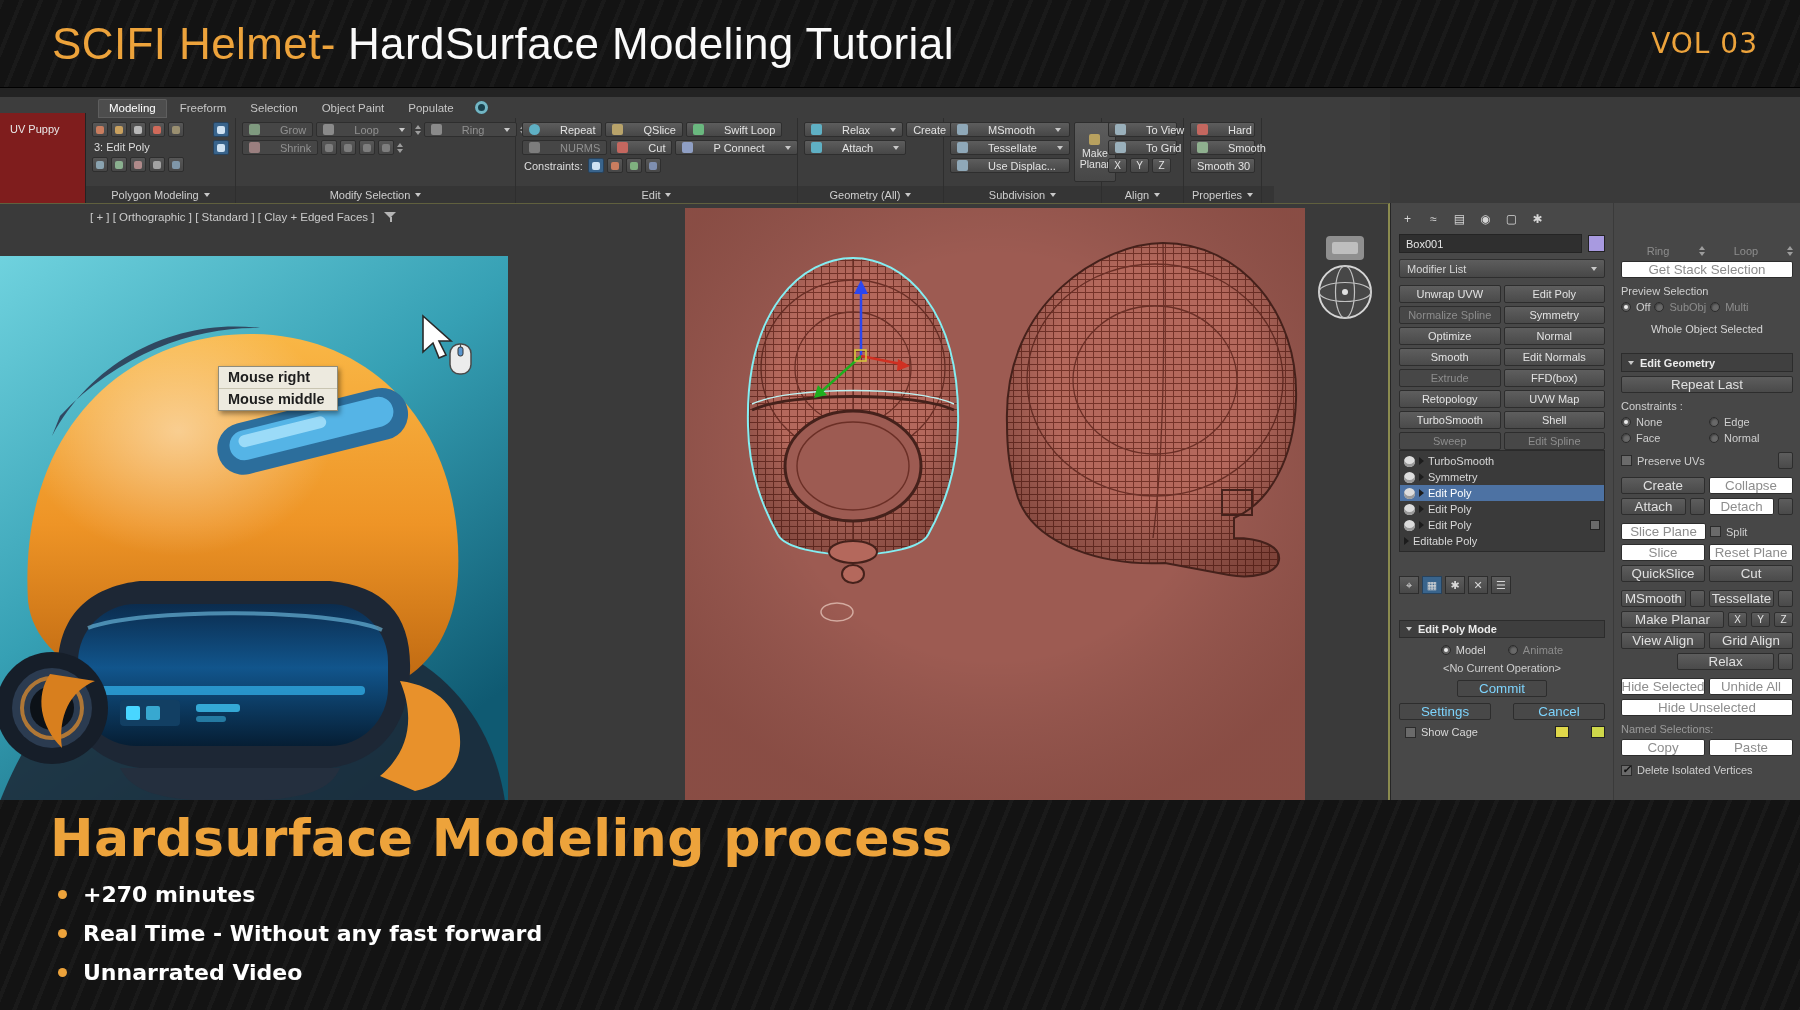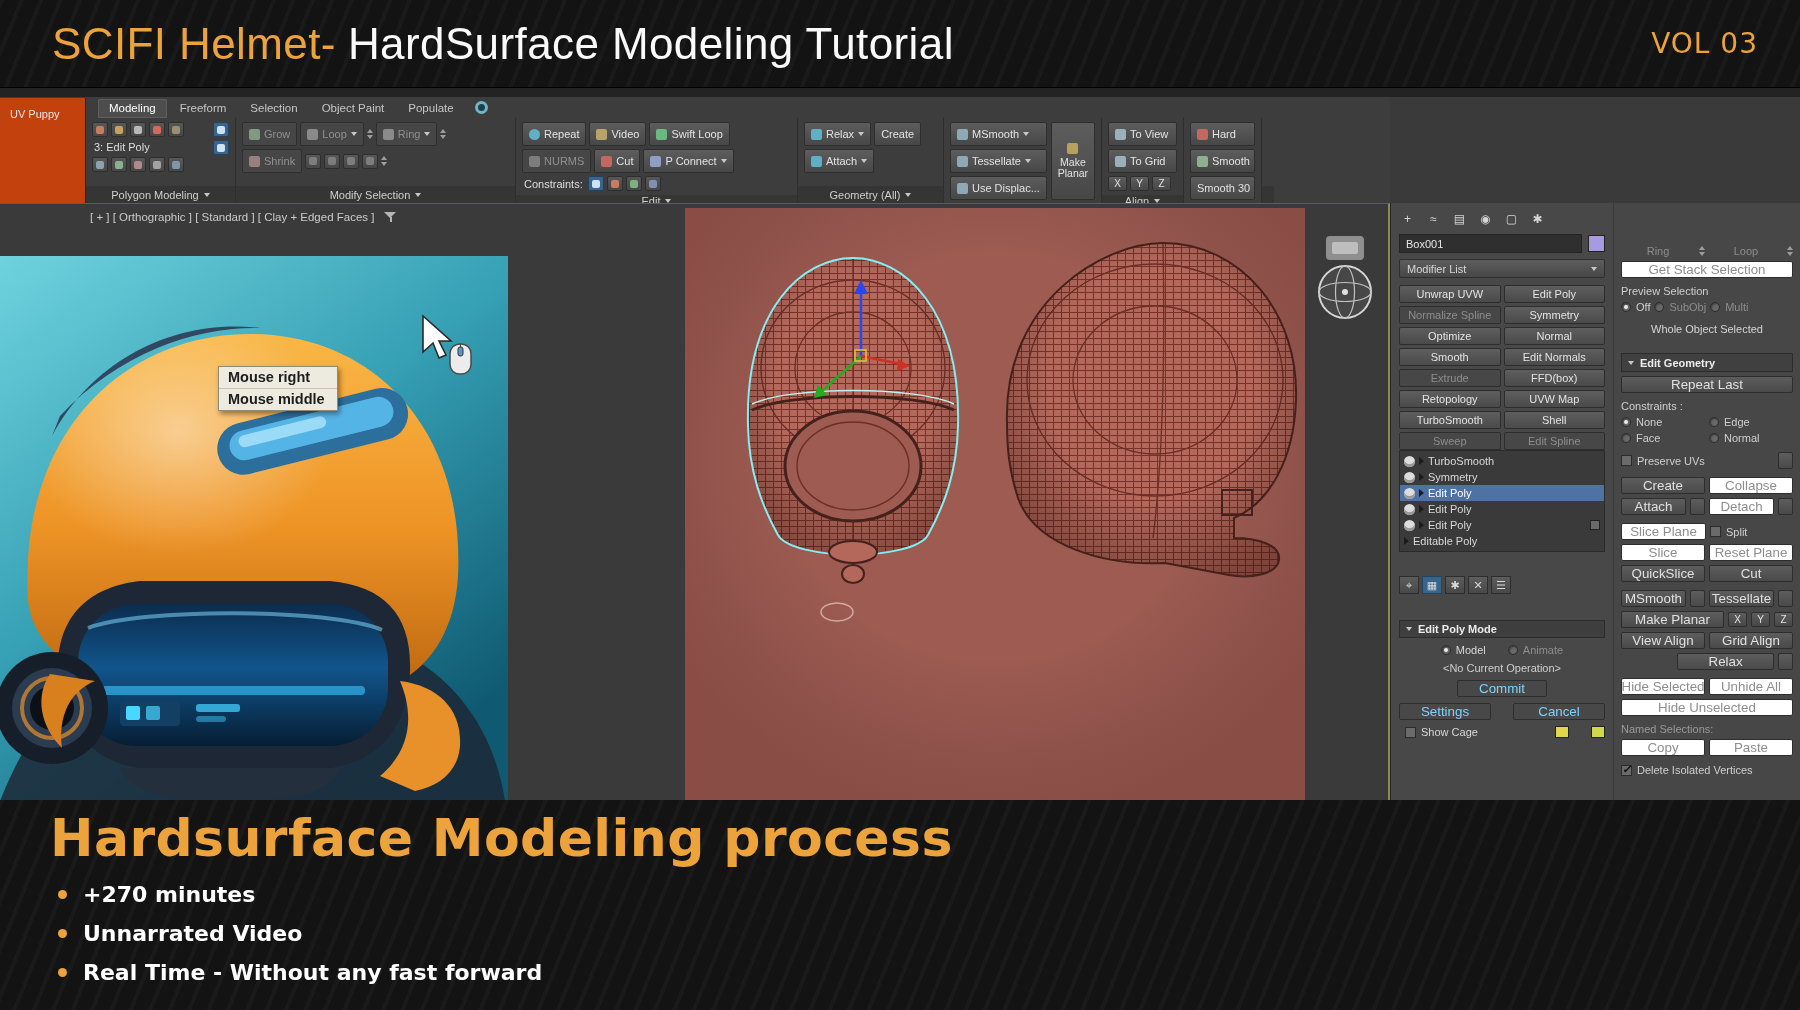--- a/index.html
+++ b/index.html
@@ -15,32 +15,32 @@
 #vol{margin-left:auto;font-family:"DejaVu Sans",sans-serif;font-size:28px;font-weight:normal;color:#eda33b;letter-spacing:1px}
 #bottom-banner{top:800px;height:210px;padding:8px 0 0 50px}
 #process-title{font-family:"DejaVu Sans",sans-serif;font-size:52px;font-weight:bold;color:#eda33b;letter-spacing:.4px}
 .bullet{display:flex;align-items:center;margin:14px 0 0 8px}
 .bullet .dot{width:9px;height:9px;border-radius:50%;background:#eda33b;margin-right:16px;flex:none}
 .bullet span{font-family:"DejaVu Sans",sans-serif;color:#fff;font-weight:bold;font-size:22px}
 
 
 #ribbon-strip{position:absolute;left:0;top:88px;width:1800px;height:9px;background:#232323}
 #ribbon{position:absolute;left:0;top:97px;width:1390px;height:106px;background:#3d3d3d}
-#left-edge{position:absolute;left:0;top:1px;width:86px;height:106px;background:#c2410c;border-right:1px solid #232323}
+#left-edge{position:absolute;left:0;top:16px;width:86px;height:106px;background:#7f1d1d;border-right:1px solid #232323}
 #uv-puppy{padding:10px 0 0 10px;font-size:11px;color:#e8e8e8}
 #tabs{position:absolute;left:86px;top:0;height:21px;display:flex;align-items:flex-end;gap:2px;padding-left:12px}
 .tab{font-size:11.5px;color:#c6c6c6;padding:3px 11px 4px;border-radius:2px 2px 0 0;white-space:nowrap}
 .tab.active{background:#4d4d4d;color:#fff;box-shadow:inset 0 0 0 1px #5e5e5e}
 .tab-dot{width:13px;height:13px;margin:0 0 4px 8px;border-radius:50%;background:#19404c;box-shadow:inset 0 0 0 3px #73b6c4}
 #ribbon-body{position:absolute;left:86px;top:21px;height:85px;display:flex}
 .rgroup{display:flex;flex-direction:column;border-right:1px solid #2e2e2e}
 .rg-content{flex:1;padding:4px 6px;display:flex;flex-direction:column;gap:3px}
 .rg-label{height:17px;background:#353535;display:flex;align-items:center;justify-content:center;gap:5px;font-size:11px;color:#cfcfcf;white-space:nowrap}
 .rrow{display:flex;gap:3px;align-items:center}
-.rbtn{display:inline-flex;align-items:center;gap:4px;height:24px;padding:0 6px;font-size:11px;color:#e3e3e3;
+.rbtn{display:inline-flex;align-items:center;gap:20px;height:15px;padding:0 6px;font-size:11px;color:#e3e3e3;
   background:linear-gradient(#5d5d5d,#474747);border:1px solid #2e2e2e;border-radius:2px;white-space:nowrap;cursor:default}
 .rbtn.dis{color:#909090;background:#464646}
 .ic{width:11px;height:11px;border-radius:2px;flex:none}
 .arr{width:0;height:0;border-left:3.5px solid transparent;border-right:3.5px solid transparent;border-top:4px solid #c9c9c9;flex:none}
 .spin{display:flex;flex-direction:column;gap:2px;justify-content:center;flex:none}
 .spin i{display:block;width:0;height:0;border-left:3.5px solid transparent;border-right:3.5px solid transparent}
 .spin .up{border-bottom:4px solid #9d9d9d}
 .spin .dn{border-top:4px solid #9d9d9d}
 .pm-wrap{display:flex;gap:4px}
 .pm-col{display:flex;flex-direction:column;gap:3px}
@@ -272,21 +272,21 @@
 
       <div class="rgroup" style="width:282px">
         <div class="rg-content">
           <div class="rrow">
             <button class="rbtn">
                 <i class="ic" style="background:#5fb0c4;border-radius:50%"></i>
                 <span>Repeat</span>
               </button>
             <button class="rbtn">
                 <i class="ic" style="background:#b8a36a"></i>
-                <span>Video</span>
+                <span>QSlice</span>
               </button>
             <button class="rbtn">
                 <i class="ic" style="background:#6ab87f"></i>
                 <span>Swift Loop</span>
               </button>
           </div>
           <div class="rrow">
             <button class="rbtn dis">
                 <i class="ic" style="background:#7d7d7d"></i>
                 <span>NURMS</span>
@@ -823,21 +823,21 @@
   </div>
 
   <footer id="bottom-banner" class="banner">
     <div id="process-title">Hardsurface Modeling process</div>
     <div class="bullet">
       <i class="dot"></i>
       <span>+270 minutes</span>
     </div>
     <div class="bullet">
       <i class="dot"></i>
-      <span>Unnarrated Video</span>
+      <span>Real Time - Without any fast forward</span>
     </div>
     <div class="bullet">
       <i class="dot"></i>
-      <span>Real Time - Without any fast forward</span>
+      <span>Unnarrated Video</span>
     </div>
   </footer>
 
 </div>
 
 </body></html>

